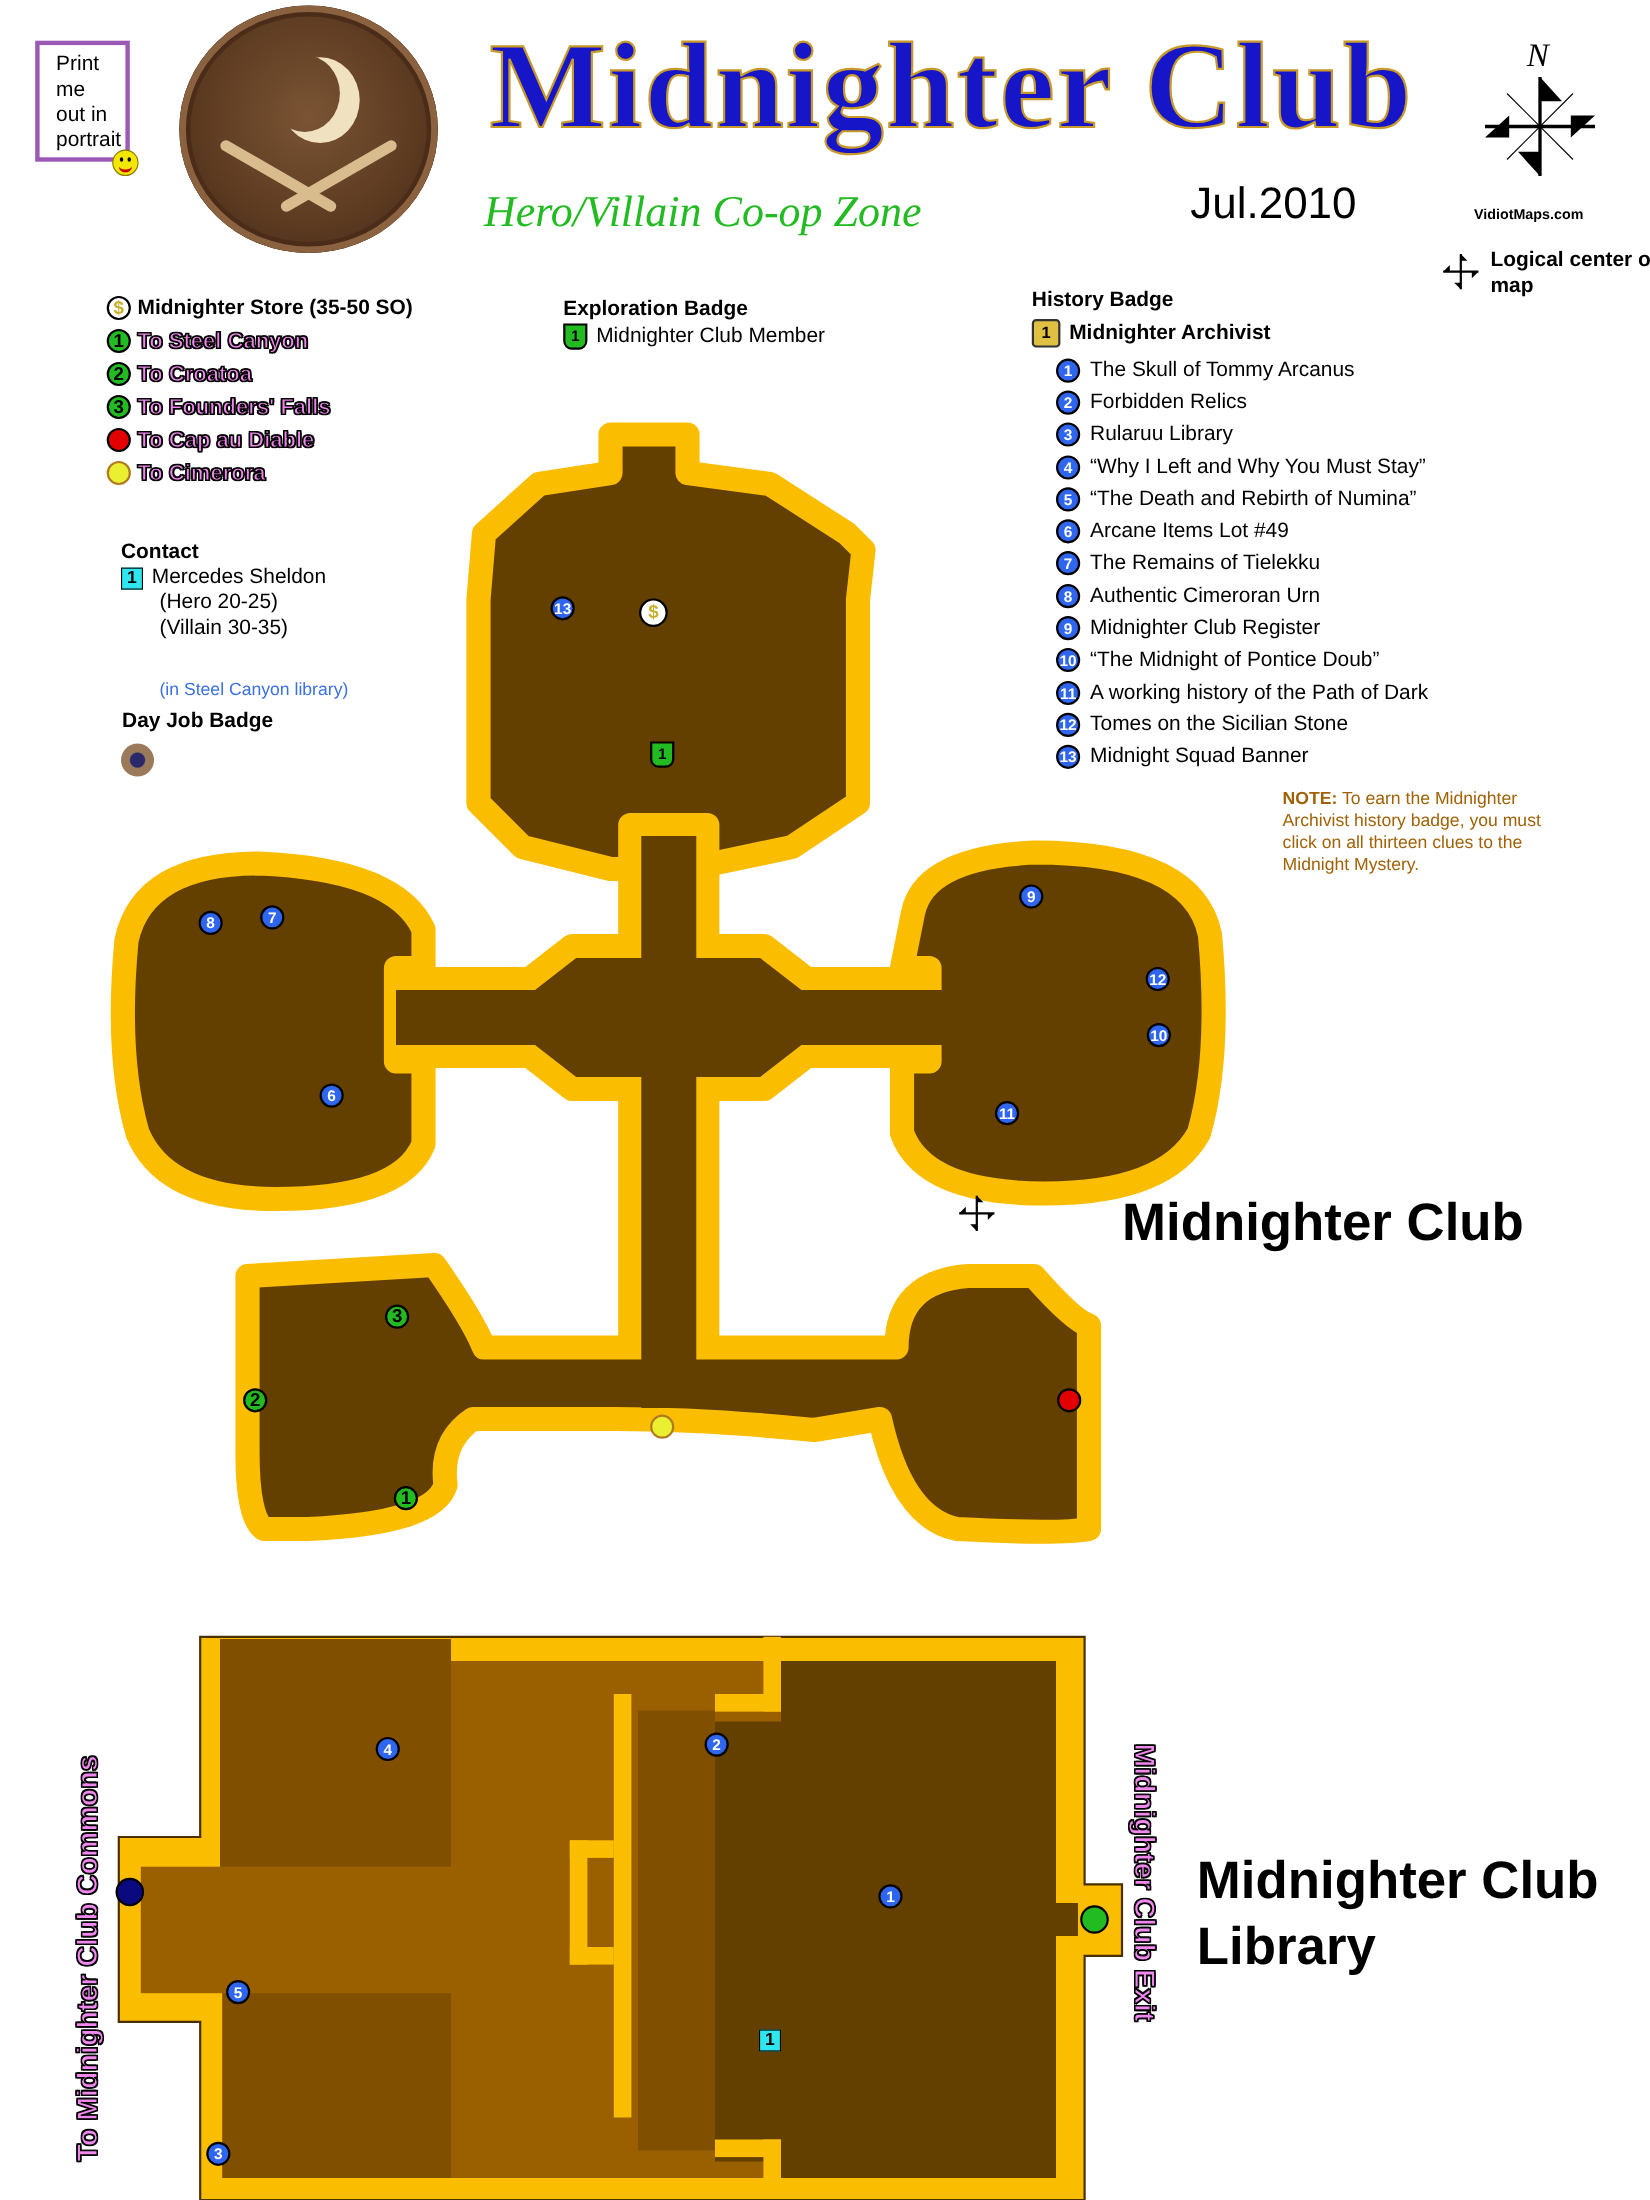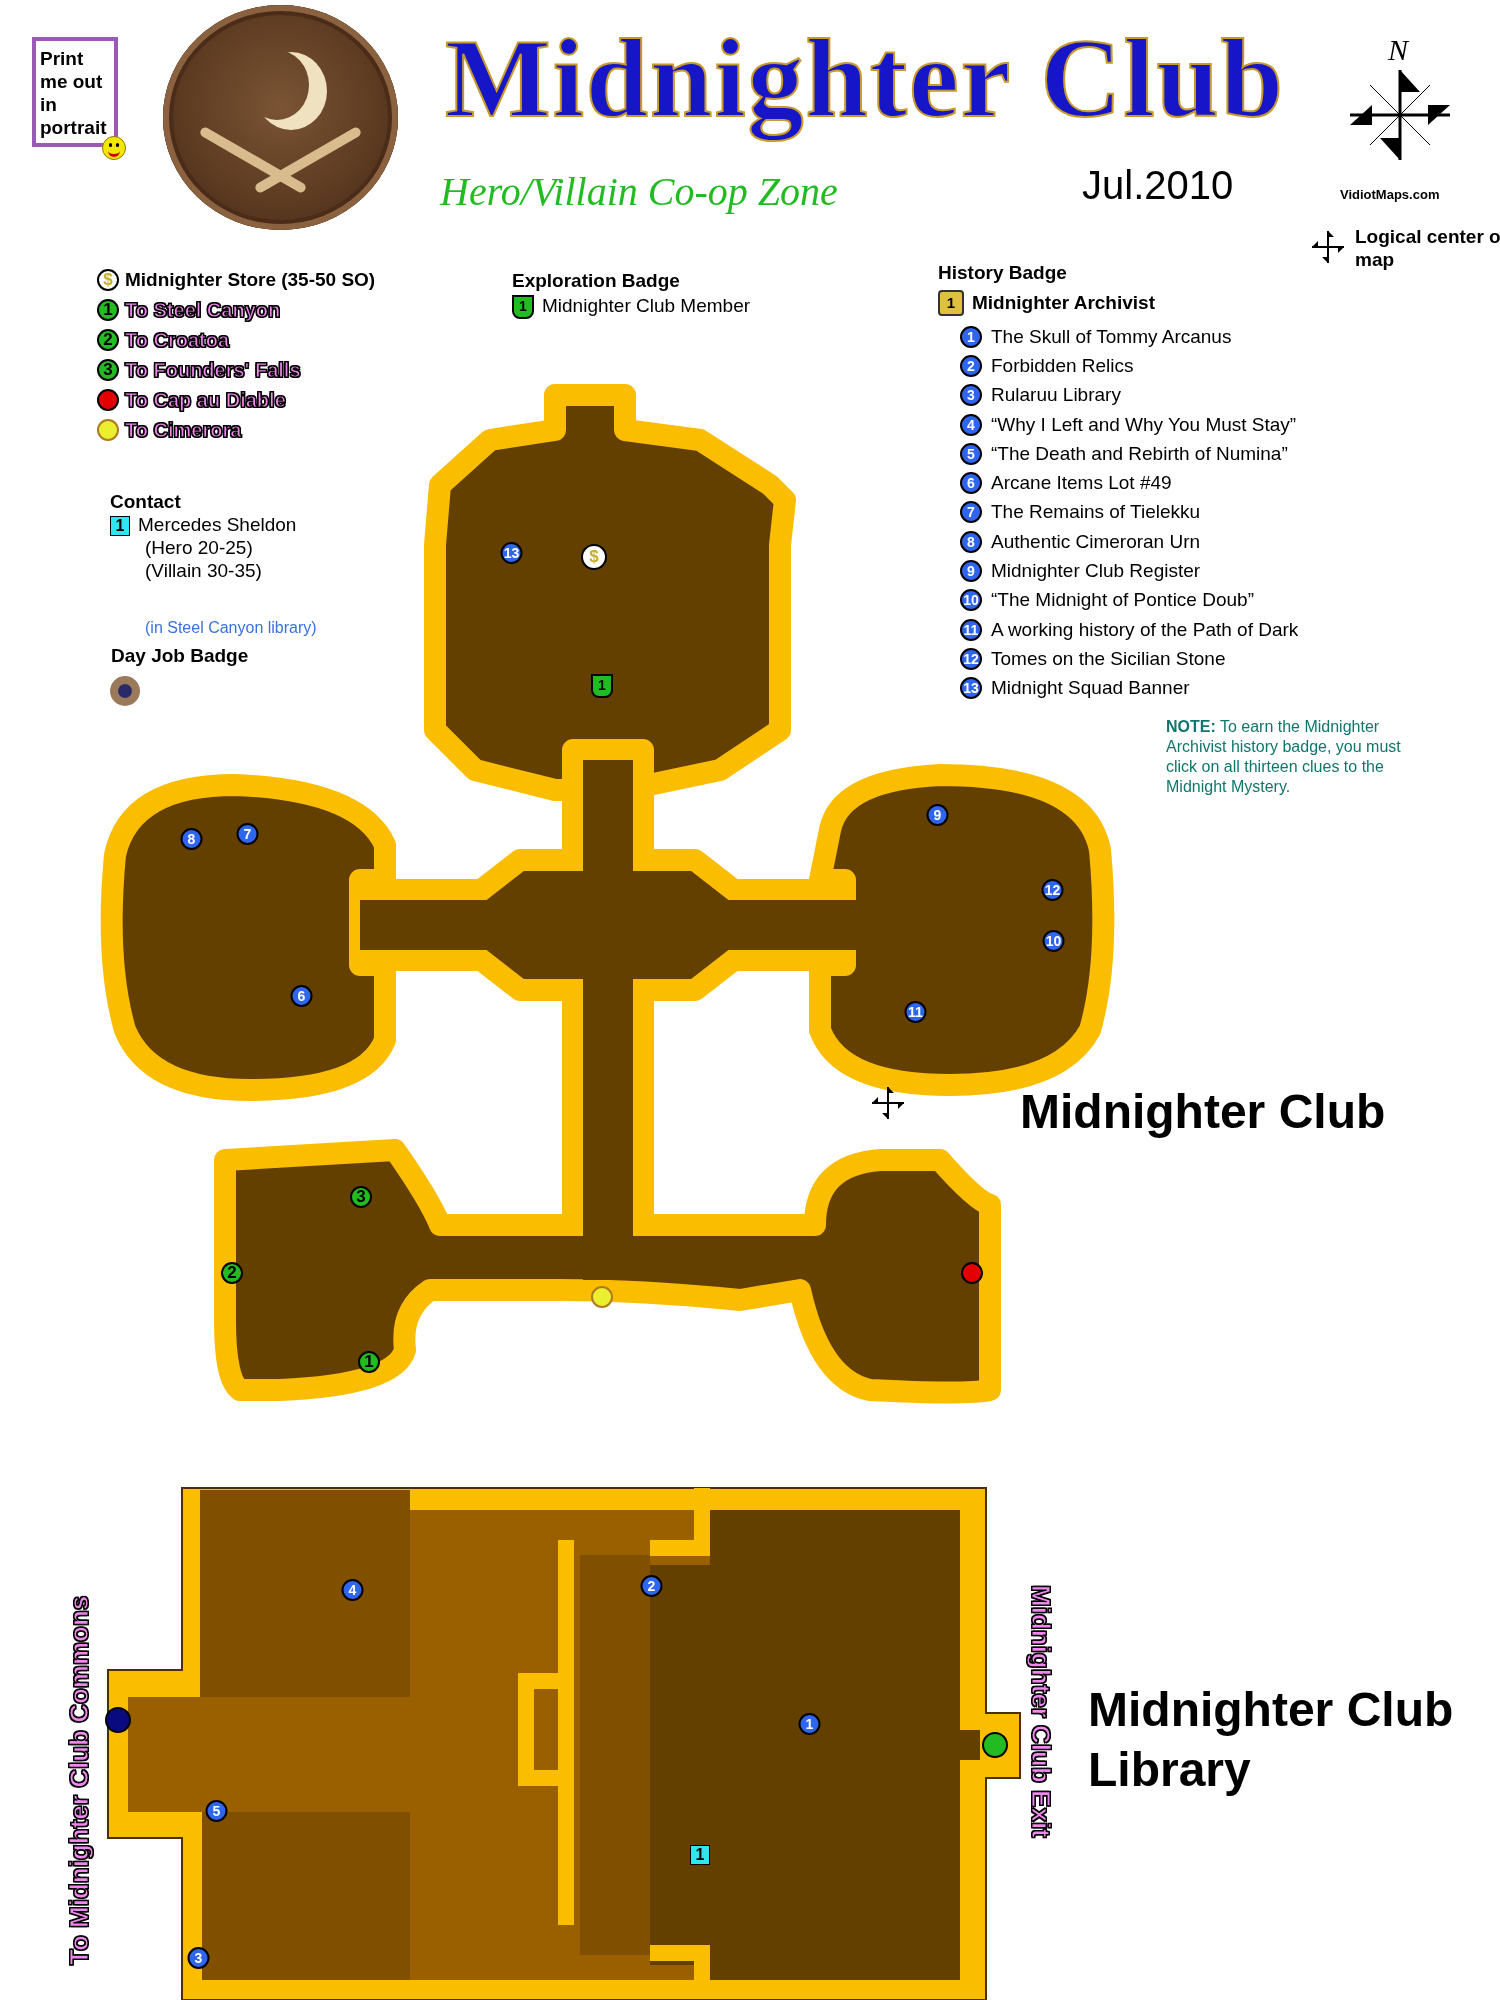--- a/index.html
+++ b/index.html
@@ -1,18 +1,18 @@
 <!DOCTYPE html>
 <html><head>
 <meta charset="utf-8">
 <style>
   html,body{margin:0;padding:0;background:#fff;}
   body{width:1500px;height:2000px;position:relative;overflow:hidden;font-family:"Liberation Sans",sans-serif;color:#000;}
   .abs{position:absolute;}
-  .print-box{left:32px;top:37px;width:86px;height:110px;border:4px solid #9b59b6;box-sizing:border-box;padding:6px 4px;font-weight:bold;font-size:19px;line-height:23px;}
+  .print-box{left:32px;top:37px;width:86px;height:110px;border:4px solid #9b59b6;box-sizing:border-box;padding:6px 15px;font-weight:normal;font-size:19px;line-height:23px;}
   .smiley{left:102px;top:136px;width:22px;height:22px;border-radius:50%;background:#f3e600;border:1px solid #8a7a00;}
   .smiley:before{content:"";position:absolute;left:6px;top:6px;width:3px;height:4px;background:#000;border-radius:2px;box-shadow:7px 0 0 #000;}
   .smiley:after{content:"";position:absolute;left:5px;top:12px;width:12px;height:5px;border-bottom:3px solid #c00;border-radius:0 0 8px 8px;}
   .emblem{left:163px;top:5px;width:235px;height:225px;border-radius:50%;background:radial-gradient(circle at 50% 45%,#7a5434 0%,#5e3c22 55%,#3e2514 100%);box-shadow:inset 0 0 0 6px #8a6240,inset 0 0 0 10px #4a2c18;}
   .emblem .moon{position:absolute;left:82px;top:45px;width:64px;height:70px;border-radius:50%;box-shadow:14px 6px 0 4px #f0e2c0;}
   .emblem .blade{position:absolute;width:120px;height:10px;background:#d8bc8e;top:150px;border-radius:5px;}
   .title{left:445px;top:22px;font-family:"Liberation Serif",serif;font-size:112px;color:#1616c8;font-weight:bold;letter-spacing:2px;-webkit-text-stroke:2px #c89a2a;line-height:1;}
   .subtitle{left:440px;top:168px;font-family:"Liberation Serif",serif;font-style:italic;font-size:40px;color:#22bb22;}
   .date{left:1082px;top:163px;font-size:40px;}
   .compass{left:1330px;top:30px;width:140px;height:150px;}
@@ -34,21 +34,21 @@
   .dayjob{left:111px;top:645px;font-size:19px;}
   .dayjob-badge{left:110px;top:676px;width:30px;height:30px;border-radius:50%;background:radial-gradient(circle,#2a2a6a 0 30%,#9a7a5a 35% 70%,#c8b8a8 75%);}
   .explore{left:512px;top:268px;font-size:19px;line-height:25px;}
   .shield{display:inline-block;width:18px;height:20px;background:#22bb22;border:2px solid #000;border-radius:0 0 8px 8px;font-weight:bold;font-size:14px;text-align:center;line-height:18px;color:#000;margin-right:8px;vertical-align:middle;}
   .history{left:938px;top:262px;font-size:19px;}
   .history .badge-row{display:flex;align-items:center;font-weight:bold;margin-top:6px;}
   .hex{width:22px;height:22px;background:#e0c040;border:2px solid #333;border-radius:4px;font-weight:bold;font-size:15px;text-align:center;line-height:22px;margin-right:8px;}
   .clues{margin:6px 0 0 22px;padding:0;list-style:none;}
   .clues li{display:flex;align-items:center;height:29.3px;}
   .bm{width:22px;height:22px;border-radius:50%;background:#2f66f0;border:2px solid #000;color:#fff;font-weight:bold;font-size:14px;display:flex;align-items:center;justify-content:center;margin-right:9px;box-sizing:border-box;}
-  .note{left:1166px;top:717px;width:240px;font-size:16px;color:#0f766e;line-height:20px;}
+  .note{left:1166px;top:717px;width:240px;font-size:16px;color:#a16207;line-height:20px;}
   .room-label{font-weight:bold;font-size:48px;line-height:60px;}
   .vert{writing-mode:vertical-rl;font-size:26px;}
   .vert.up{transform:rotate(180deg);}
   .mapmk{position:absolute;transform:translate(-50%,-50%);}
   svg{position:absolute;left:0;top:0;}
 </style>
 </head>
 <body>
 
 <div class="abs print-box">Print me out in portrait</div>

